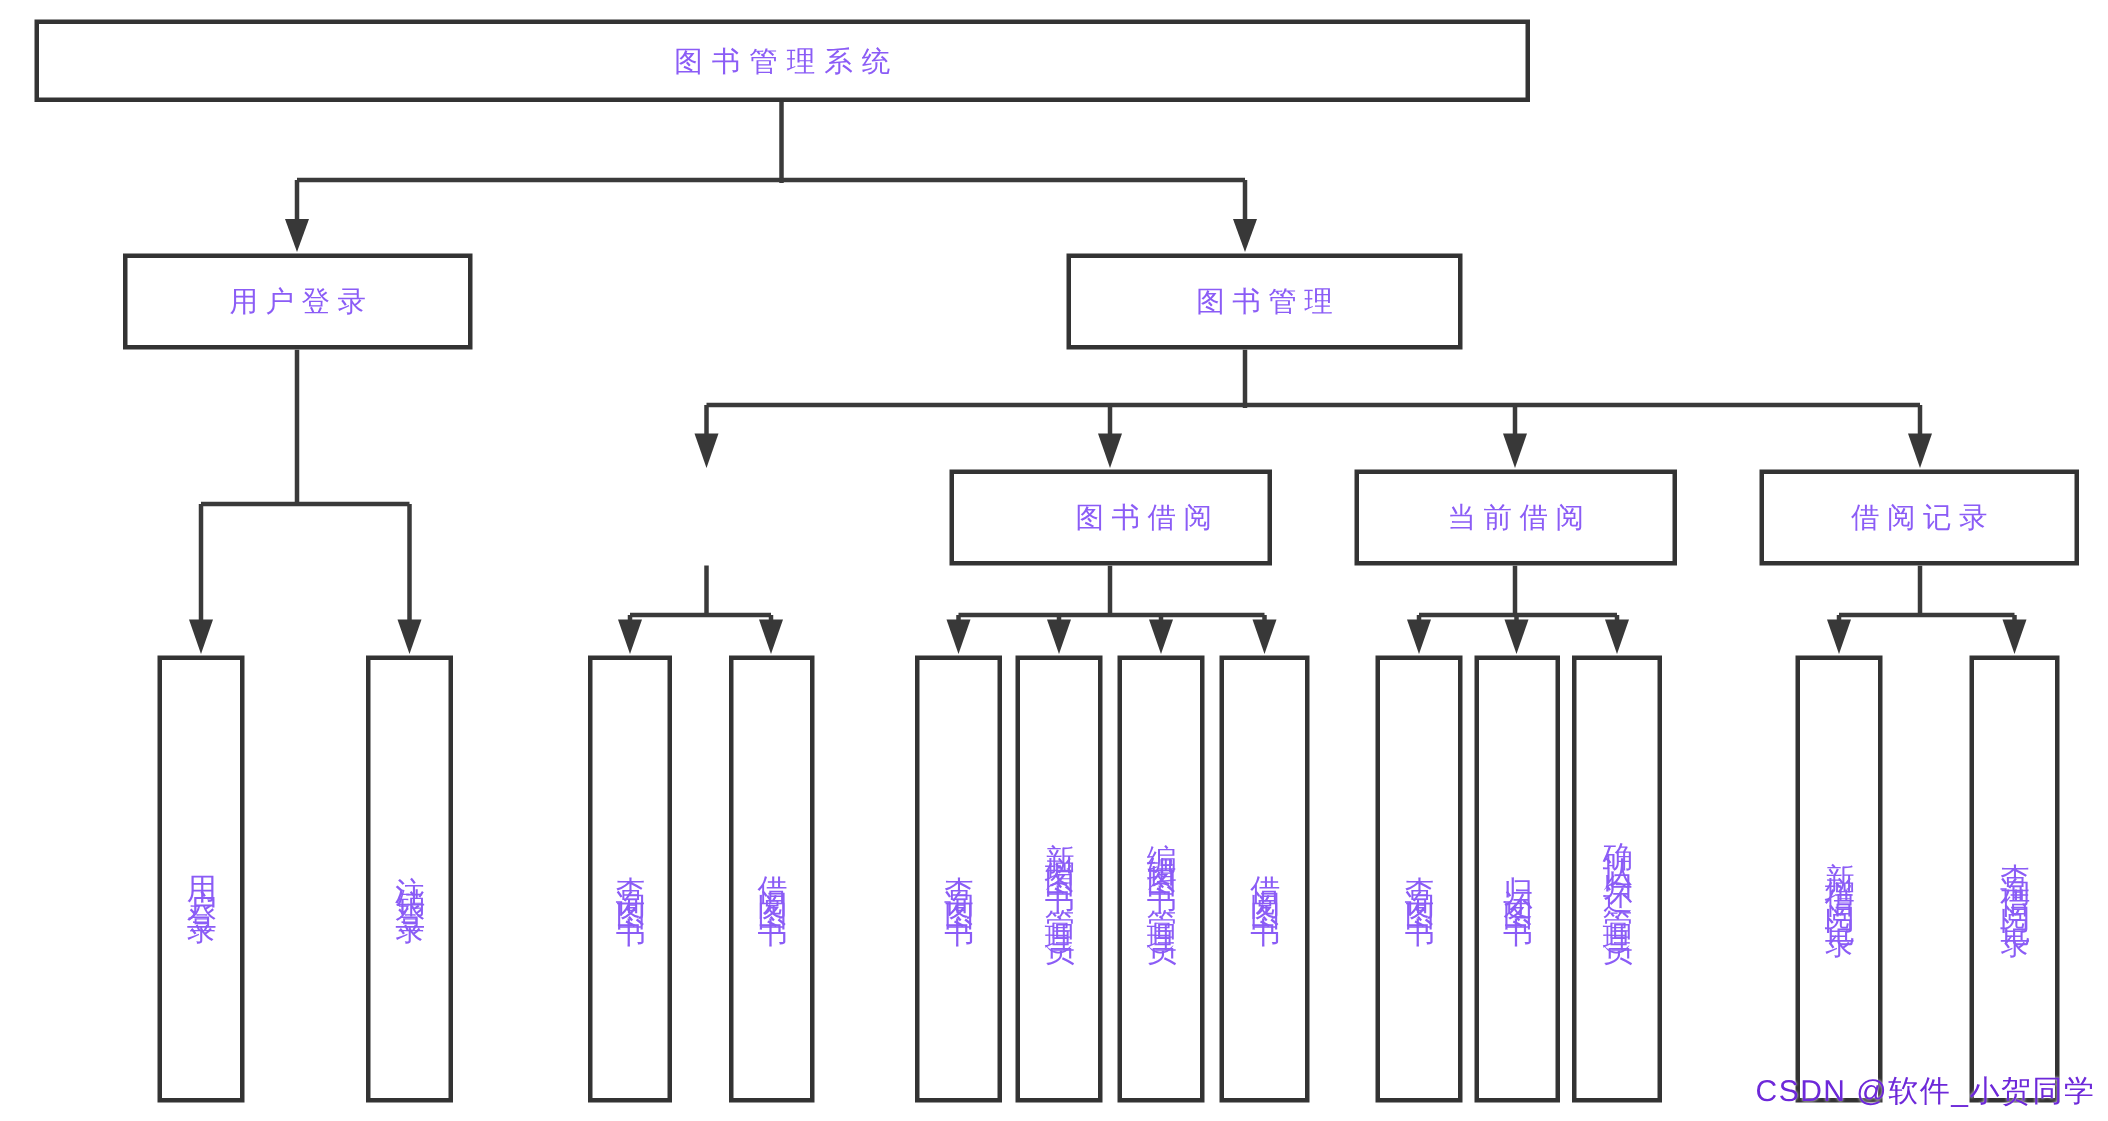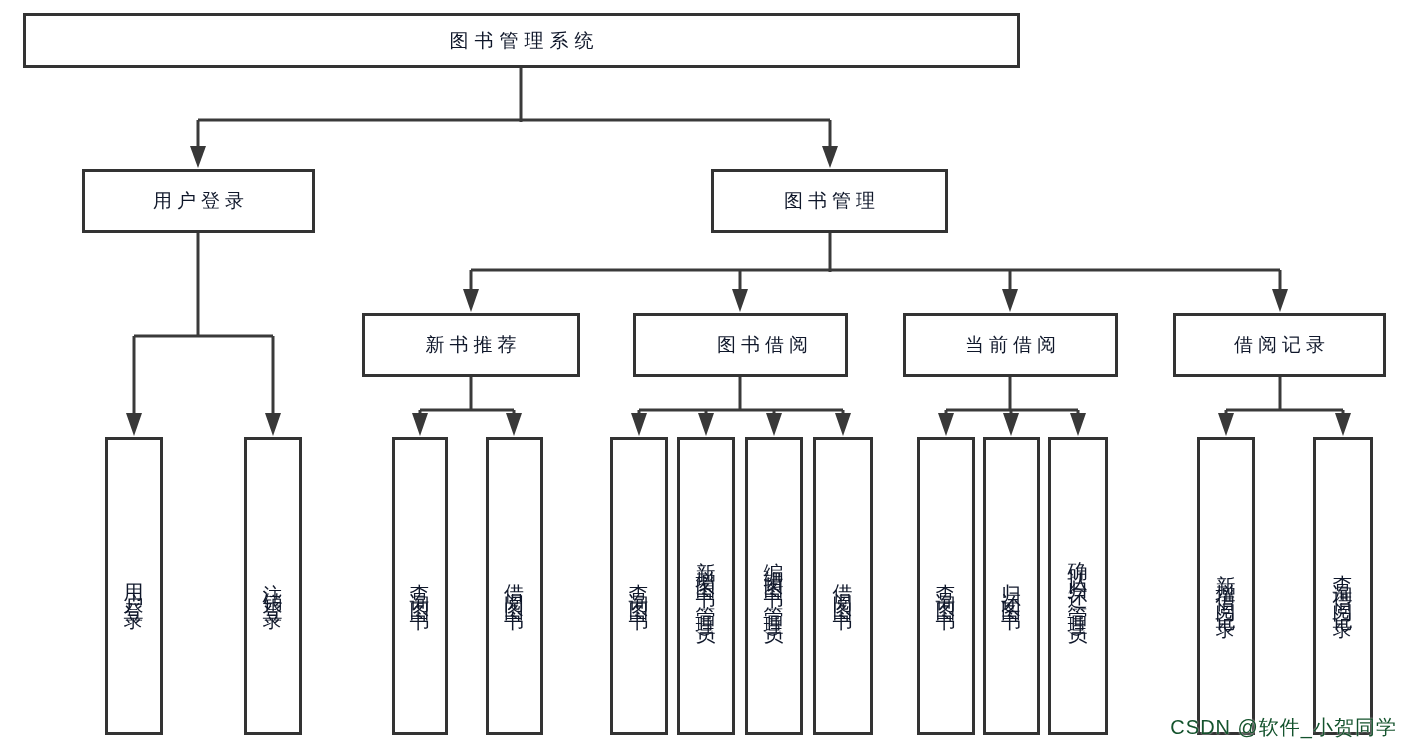--- a/index.html
+++ b/index.html
@@ -31,21 +31,21 @@
     stroke: none;
   }
   .box {
     position: absolute;
     box-sizing: border-box;
     border: 3px solid #333333;
     background: #ffffff;
     display: flex;
     align-items: center;
     justify-content: center;
-    color: #0f172a;
+    color: #8b5cf6;
   }
   .h-box {
     font-size: 19px;
     letter-spacing: 5px;
     text-indent: 5px;
     white-space: nowrap;
   }
   .root-box {
     font-size: 19px;
     letter-spacing: 6px;
@@ -57,21 +57,21 @@
     letter-spacing: 9px;
     line-height: 1;
     padding: 6px 0;
   }
   .watermark {
     position: absolute;
     right: 8px;
     bottom: 6px;
     font-size: 20px;
     letter-spacing: 1px;
-    color: #14532d;
+    color: #6d28d9;
     text-shadow: 0 0 2px #ffffff;
     white-space: nowrap;
     z-index: 5;
   }
 </style>
 </head>
 <body>
 
 <div class="canvas">
 
@@ -133,23 +133,22 @@
     <path d="M1226 410 H1343"></path>
     <path d="M1226 410 V416"></path>
     <polygon points="1218,413 1234,413 1226,436"></polygon>
     <path d="M1343 410 V416"></path>
     <polygon points="1335,413 1351,413 1343,436"></polygon>
   </svg>
 
   <div class="box h-box root-box" style="left:23px; top:13px; width:997px; height:55px;">图书管理系统</div>
 
   <div class="box h-box" style="left:82px; top:169px; width:233px; height:64px;">用户登录</div>
-  <div class="box h-box" style="left:711px; top:169px; width:237px; height:64px;">图书管理</div>
+  <div class="box h-box" style="left:711px; top:169px; width:264px; height:64px;">图书管理</div>
 
-  <div class="box h-box" style="left:362px; top:313px; width:218px; height:64px;">新书推荐</div>
   <div class="box h-box" style="left:633px; top:313px; width:215px; height:64px;padding-left:44px;">图书借阅</div>
   <div class="box h-box" style="left:1173px; top:313px; width:213px; height:64px;">借阅记录</div>
   <div class="box h-box" style="left:903px; top:313px; width:215px; height:64px;">当前借阅</div>
 
   <div class="box v-box" style="left:105px; top:437px; width:58px; height:298px;">用户登录</div>
   <div class="box v-box" style="left:244px; top:437px; width:58px; height:298px;">注销登录</div>
 
   <div class="box v-box" style="left:392px; top:437px; width:56px; height:298px;">查询图书</div>
   <div class="box v-box" style="left:486px; top:437px; width:57px; height:298px;">借阅图书</div>
 

